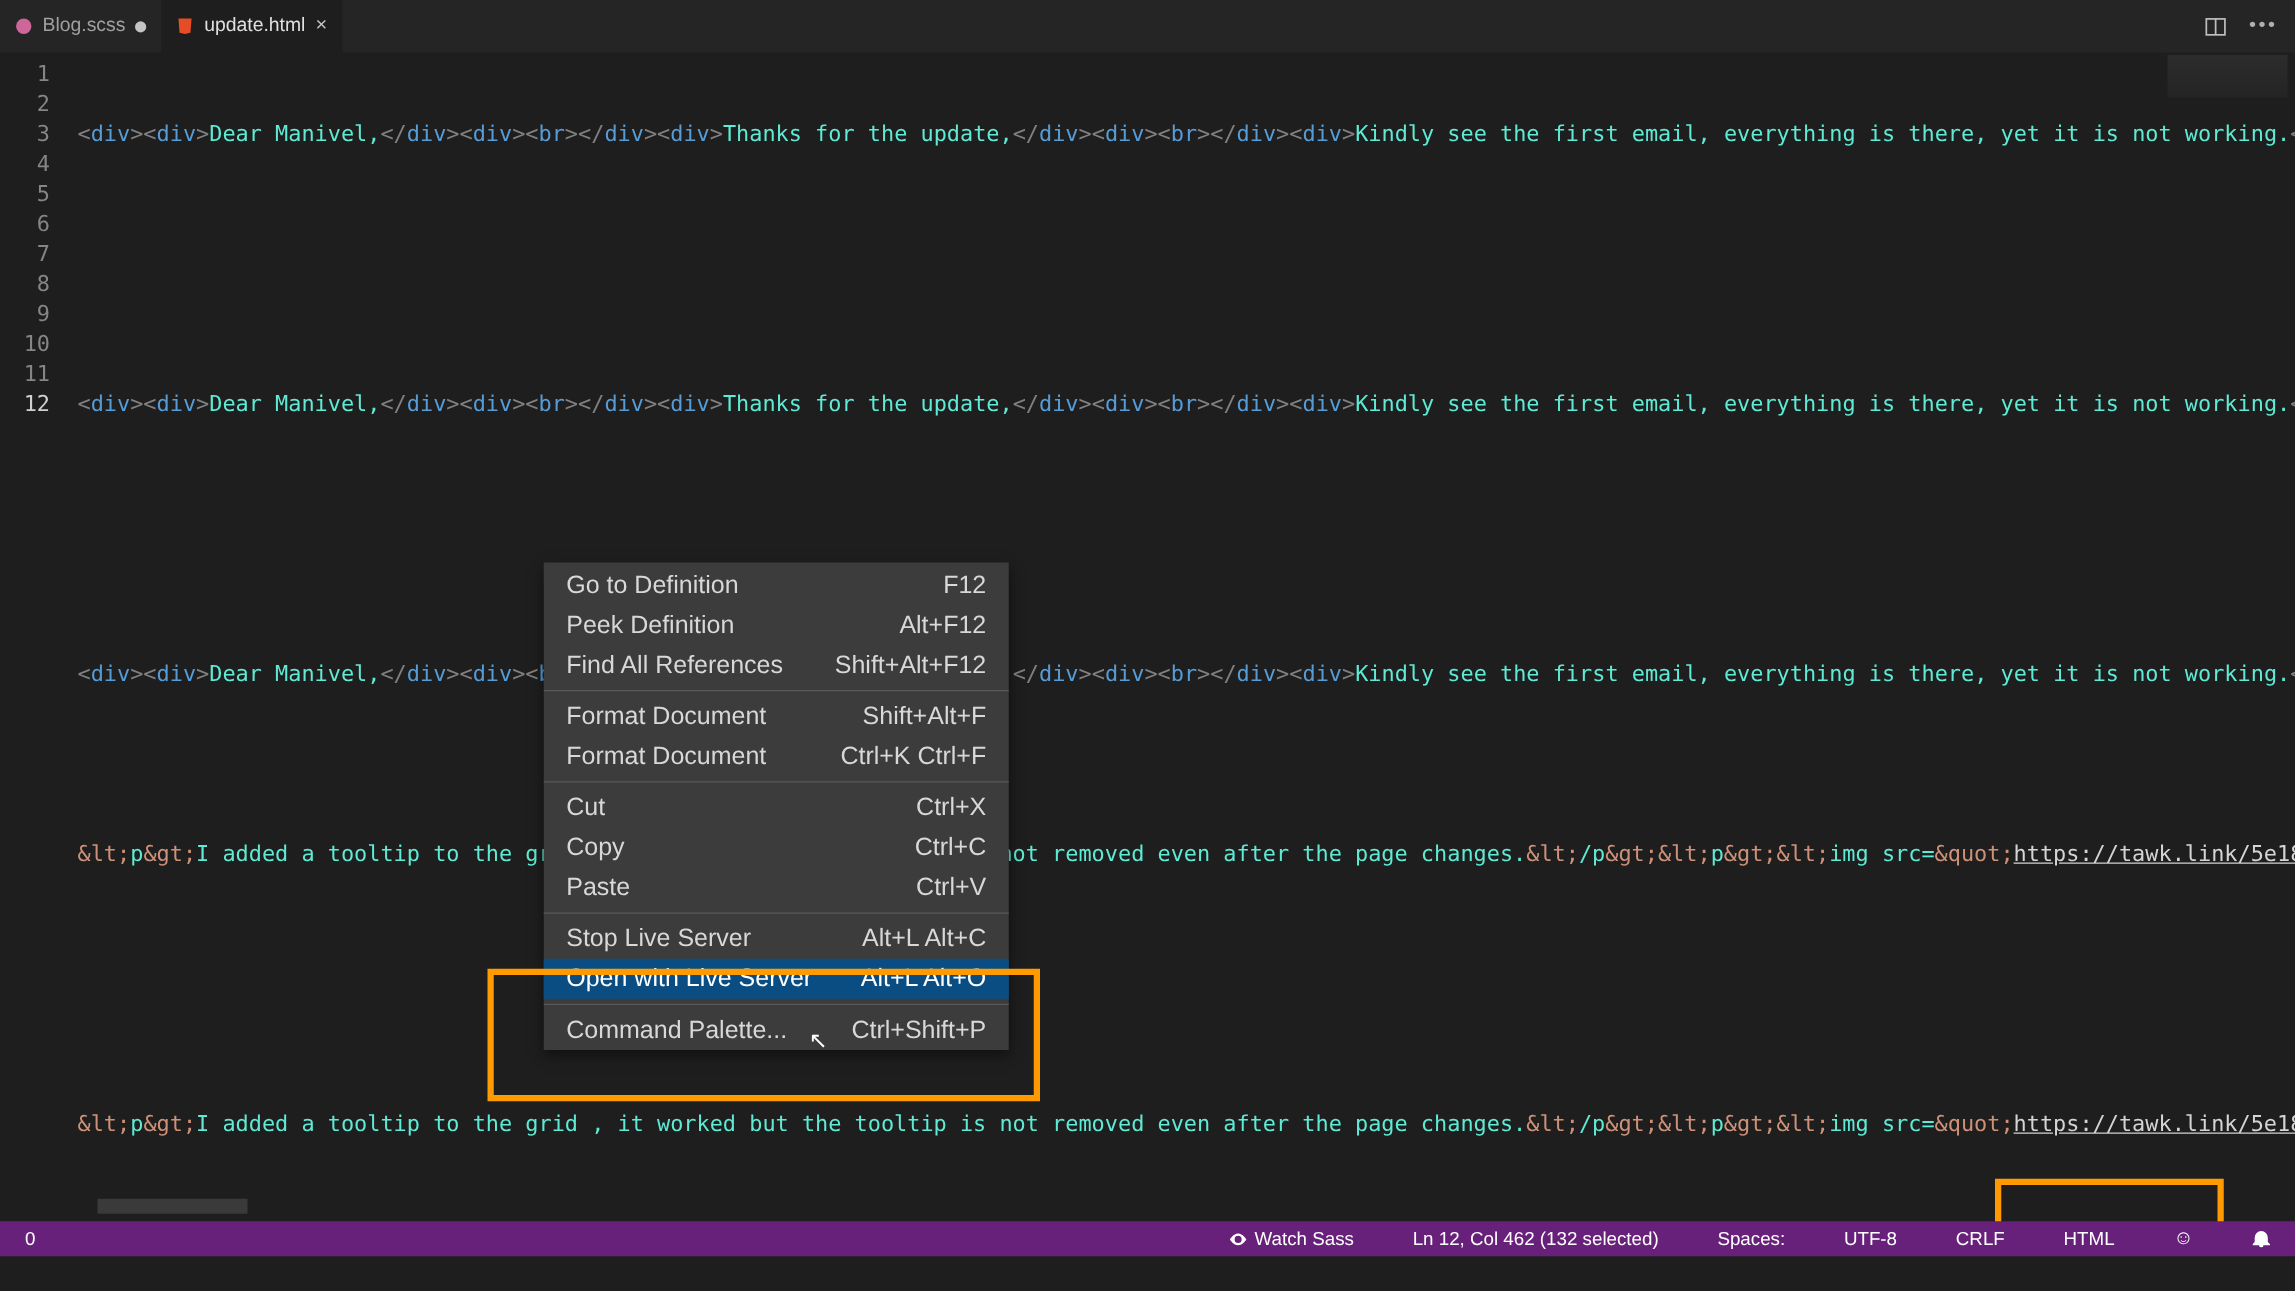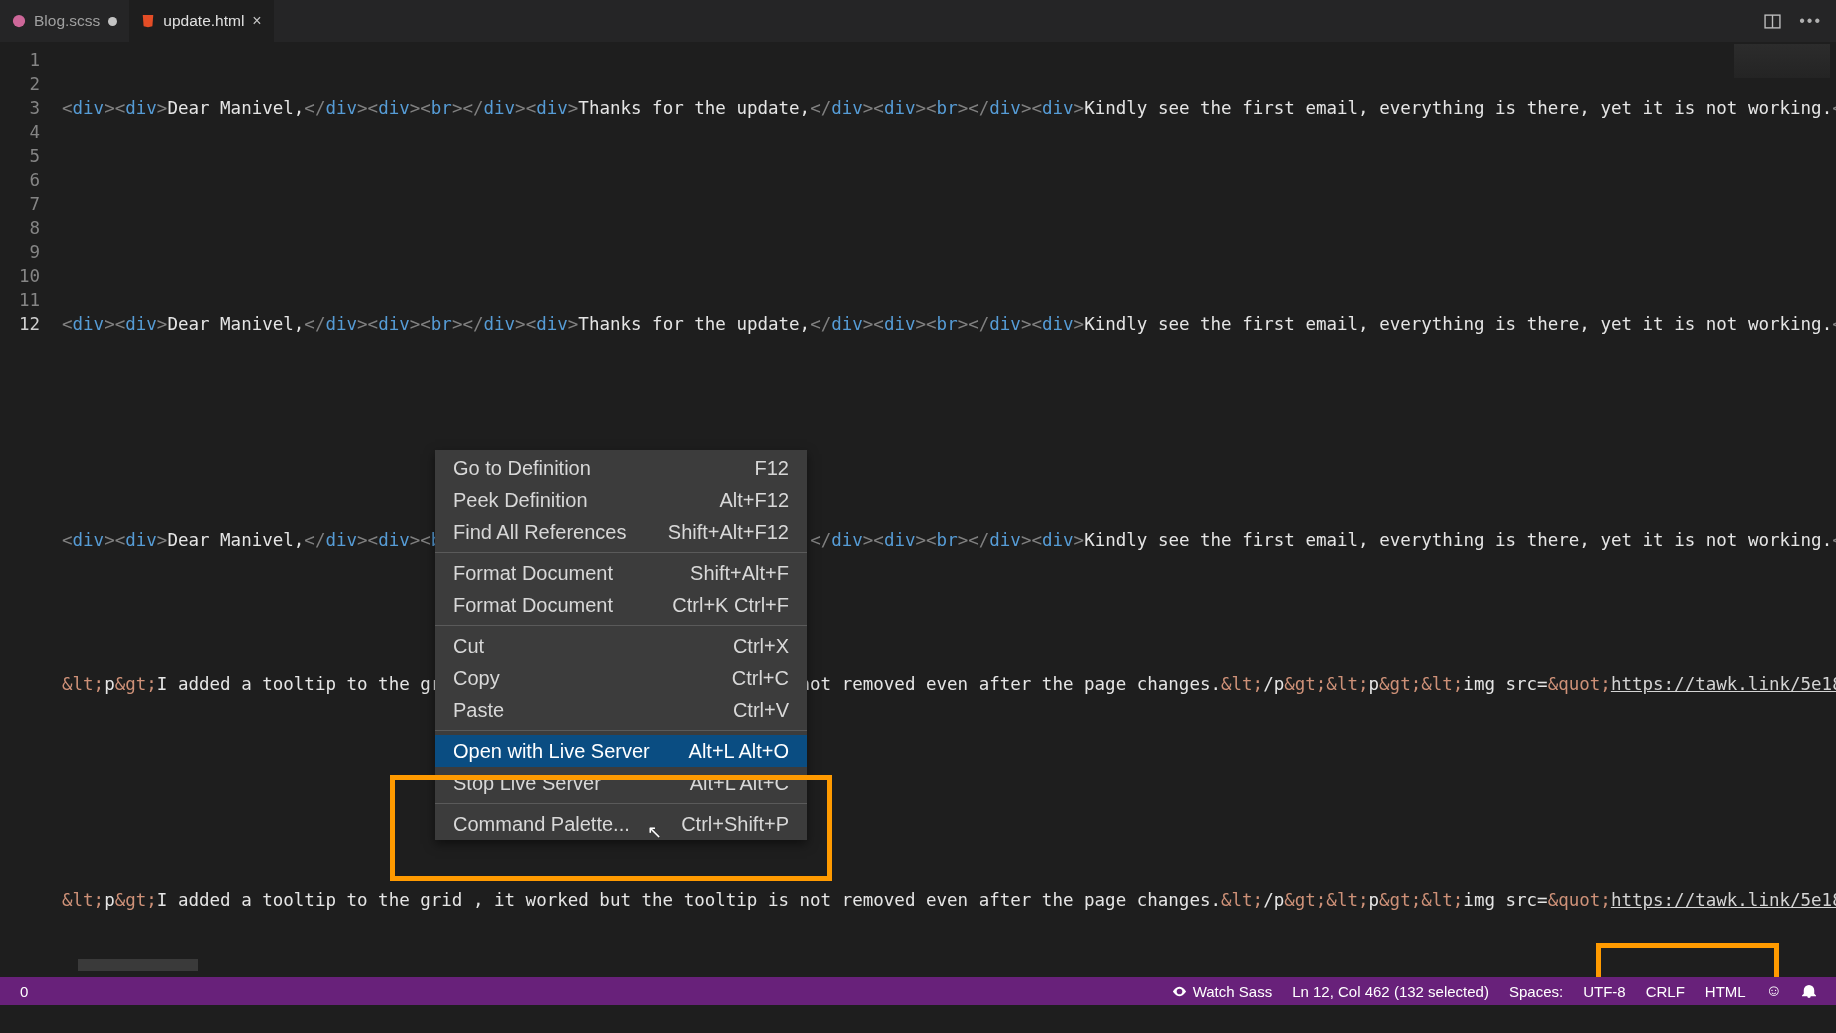--- a/index.html
+++ b/index.html
@@ -15,39 +15,39 @@
   .right-actions { margin-left:auto; display:flex; align-items:center; gap:18px; padding-right:14px; color:#b0b0b0; }
   
   .editor { flex:1; display:flex; font-family:Consolas,monospace; font-size:17.5px; line-height:24px; position:relative; }
   .gutter { width:62px; text-align:right; color:#858585; padding-top:6px; }
   .gutter div { padding-right:22px; height:24px; }
   .gutter div.cur { color:#d0d0d0; }
   .codearea { flex:1; padding-top:6px; white-space:pre; overflow:hidden; }
   .codearea .ln { height:24px; }
   .t-br  { color:#808080; }
   .t-tag { color:#569cd6; }
-  .t-txt { color:#e5e5e5; }
+  .t-txt { color:#5eead4; }
   .t-ent { color:#ce9178; }
   .t-url { color:#d4d4d4; text-decoration:underline; }
   
   .minimap { position:absolute; top:44px; right:6px; width:96px; height:34px; background:linear-gradient(#3a3a3a,#2a2a2a); opacity:.5; }
   
   .ctx { position:absolute; left:435px; top:450px; width:372px; background:#3c3c3c; box-shadow:0 4px 10px rgba(0,0,0,.5); font-size:20px; color:#d8d8d8; padding-top:2px; }
   .ctx .item { display:flex; justify-content:space-between; align-items:center; height:32px; padding:0 18px; cursor:pointer; }
   .ctx .item.hover { background:#0a4d82; color:#fff; }
   .ctx .sep { height:1px; background:#5a5a5a; margin:4px 0; }
   .highlight1 { left:390px; top:775px; width:442px; height:106px; position:absolute; border:5px solid #ff9a00; pointer-events:none; }
   .highlight2 { left:1596px; top:943px; width:183px; height:60px; position:absolute; border:5px solid #ff9a00; pointer-events:none; }
   .cursor-ptr { position:absolute; left:647px; top:821px; font-size:18px; color:#fff; pointer-events:none; }
   
   .hscroll { position:absolute; left:78px; bottom:62px; width:120px; height:12px; background:#3a3a3a; }
   
   .status { height:28px; background:#68217a; display:flex; align-items:center; font-size:15px; color:#fff; padding:0 10px; position:absolute; left:0; right:0; top:977px; }
   .status .block { padding:0 10px; display:flex; align-items:center; height:100%; }
-  .status .right { margin-left:auto; display:flex; align-items:center; }
+  .status .right { margin-left:auto; display:flex; align-items:center;gap:27px; }
   .status .smile { font-size:16px; }
 </style>
 </head>
 <body>
 
 <div class="app">
 
   <div class="tabbar">
     <div class="tab">
       <svg class="tab-icon" viewBox="0 0 16 16">
@@ -135,27 +135,27 @@
       </div>
       <div class="item">
         <span>Copy</span>
         <span>Ctrl+C</span>
       </div>
       <div class="item">
         <span>Paste</span>
         <span>Ctrl+V</span>
       </div>
       <div class="sep"></div>
+      <div class="item">
+        <span>Stop Live Server</span>
+        <span>Alt+L Alt+C</span>
+      </div>
       <div class="item hover">
         <span>Open with Live Server</span>
         <span>Alt+L Alt+O</span>
-      </div>
-      <div class="item">
-        <span>Stop Live Server</span>
-        <span>Alt+L Alt+C</span>
       </div>
       <div class="sep"></div>
       <div class="item">
         <span>Command Palette...</span>
         <span>Ctrl+Shift+P</span>
       </div>
     </div>
 
   <div class="highlight1"></div>
   <div class="highlight2"></div>

